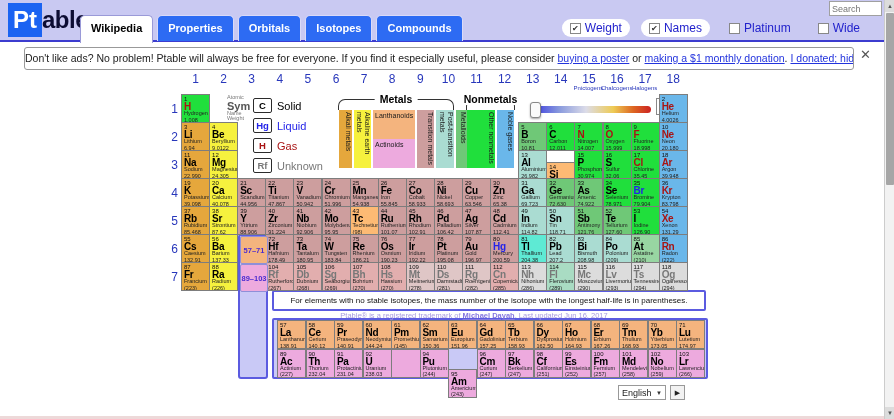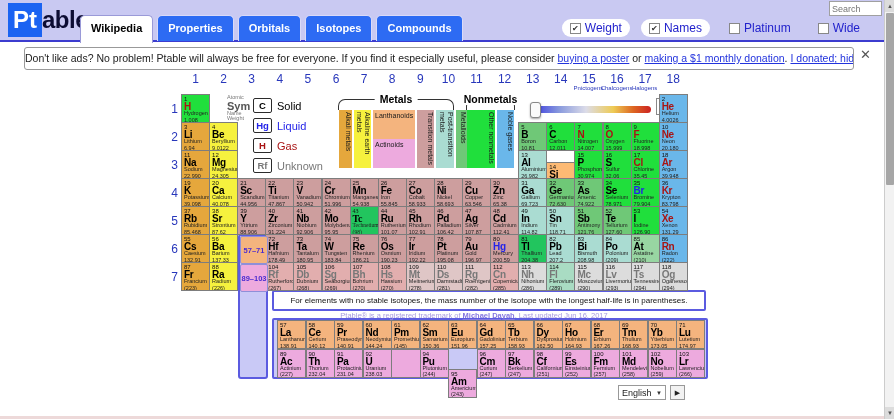--- a/index.html
+++ b/index.html
@@ -444,21 +444,21 @@
         <span class="esym" style="color: rgb(0, 0, 0);">Nb</span>
         <span class="ename">Niobium</span>
         <span class="ewt">92.906</span>
       </div>
       <div class="cell" style="background: rgb(205, 158, 158); left: 321.5px; top: 206px;">
         <span class="enum">42</span>
         <span class="esym" style="color: rgb(0, 0, 0);">Mo</span>
         <span class="ename">Molybdenum</span>
         <span class="ewt">95.95</span>
       </div>
-      <div class="cell" style="background: #22c55e; left: 349.6px; top: 206px; font-family: Liberation Serif, serif;">
+      <div class="cell" style="background: #fdba74; left: 349.6px; top: 206px;">
         <span class="enum">43</span>
         <span class="esym" style="color: rgb(0, 0, 0);">Tc</span>
         <span class="ename">Technetium</span>
         <span class="ewt">(98)</span>
       </div>
       <div class="cell" style="background: rgb(205, 158, 158); left: 377.7px; top: 206px;">
         <span class="enum">44</span>
         <span class="esym" style="color: rgb(0, 0, 0);">Ru</span>
         <span class="ename">Ruthenium</span>
         <span class="ewt">101.07</span>
@@ -582,21 +582,21 @@
         <span class="esym" style="color: rgb(0, 0, 0);">Au</span>
         <span class="ename">Gold</span>
         <span class="ewt">196.97</span>
       </div>
       <div class="cell" style="background: rgb(205, 158, 158); left: 490.1px; top: 234px;">
         <span class="enum">80</span>
         <span class="esym" style="color: rgb(36, 36, 232);">Hg</span>
         <span class="ename">Mercury</span>
         <span class="ewt">200.59</span>
       </div>
-      <div class="cell" style="background: #22c55e; left: 518.2px; top: 234px;">
+      <div class="cell" style="background: #5eead4; left: 518.2px; top: 234px;">
         <span class="enum">81</span>
         <span class="esym" style="color: rgb(0, 0, 0);">Tl</span>
         <span class="ename">Thallium</span>
         <span class="ewt">204.38</span>
       </div>
       <div class="cell" style="background: rgb(170, 220, 210); left: 546.3px; top: 234px;">
         <span class="enum">82</span>
         <span class="esym" style="color: rgb(0, 0, 0);">Pb</span>
         <span class="ename">Lead</span>
         <span class="ewt">207.2</span>

